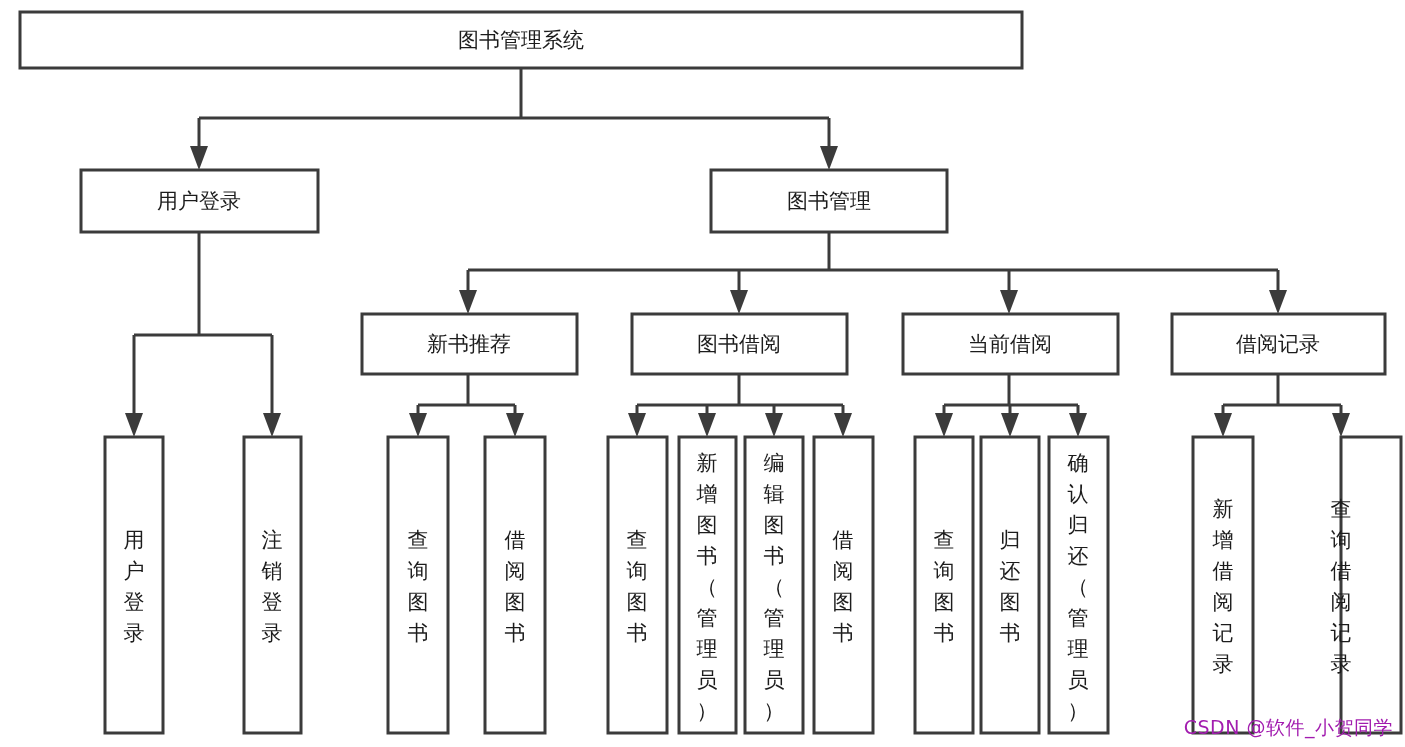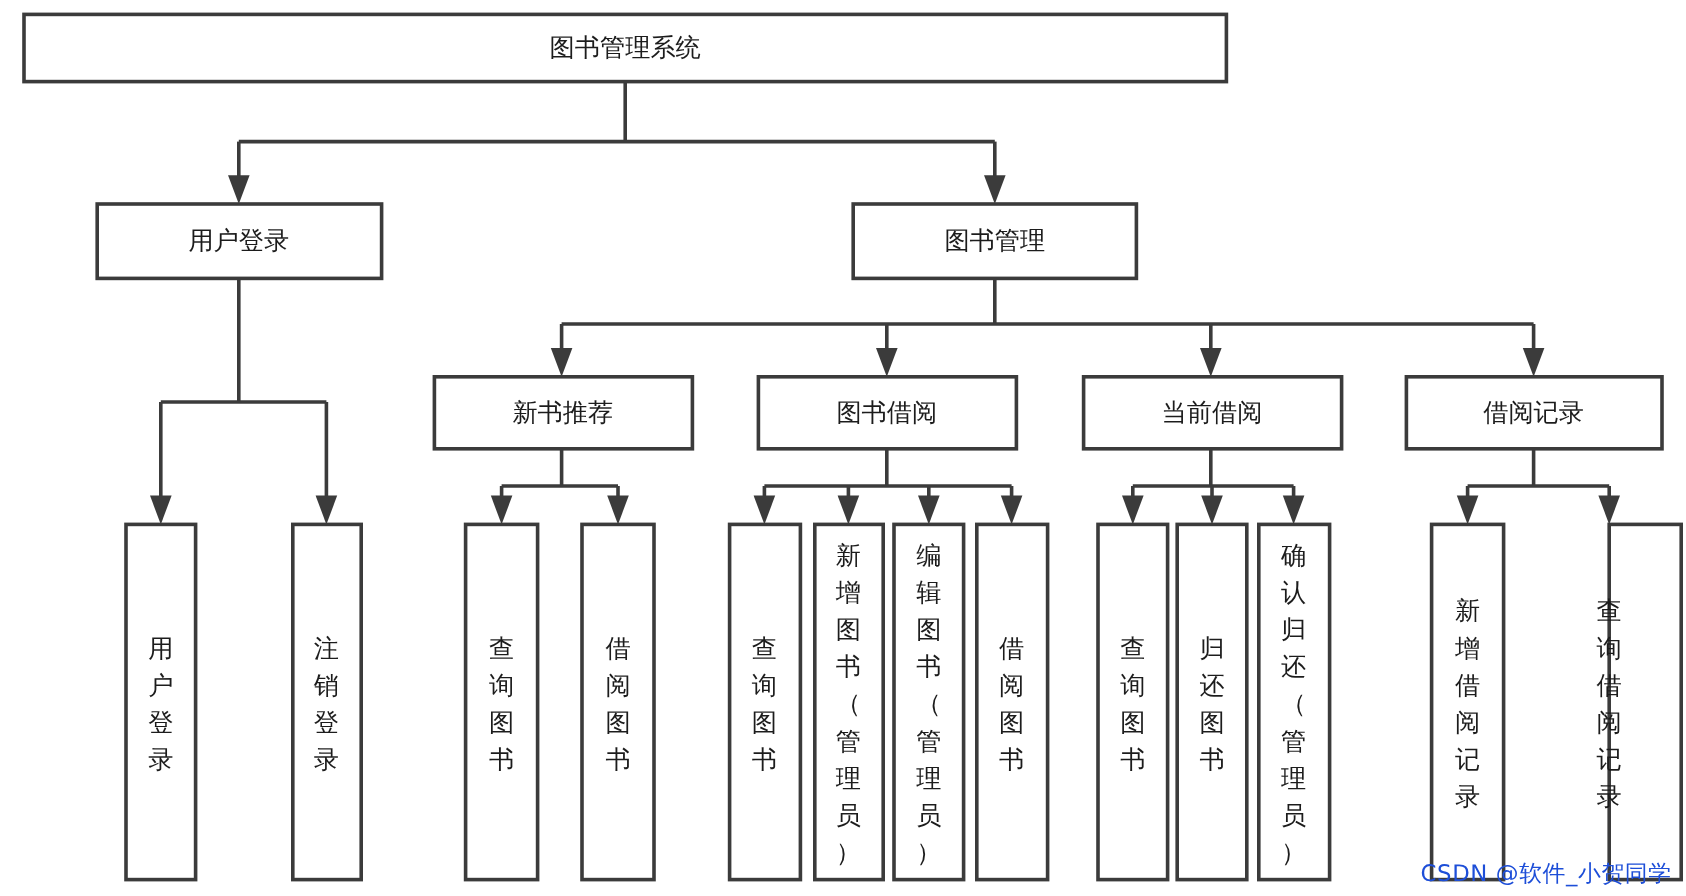--- a/index.html
+++ b/index.html
@@ -54,21 +54,21 @@
     font-size: 21px;
     fill: #1c1c1c;
     text-anchor: middle;
   }
   .watermark-text {
     position: absolute;
     right: 12px;
     bottom: 6px;
     font-family: "DejaVu Sans", "Liberation Sans", sans-serif;
     font-size: 19px;
-    color: #1d4ed8;
+    color: #a21caf;
     letter-spacing: 0.5px;
     white-space: nowrap;
     user-select: none;
   }
 </style>
 </head>
 <body>
 
 <div id="diagram-root">
 

